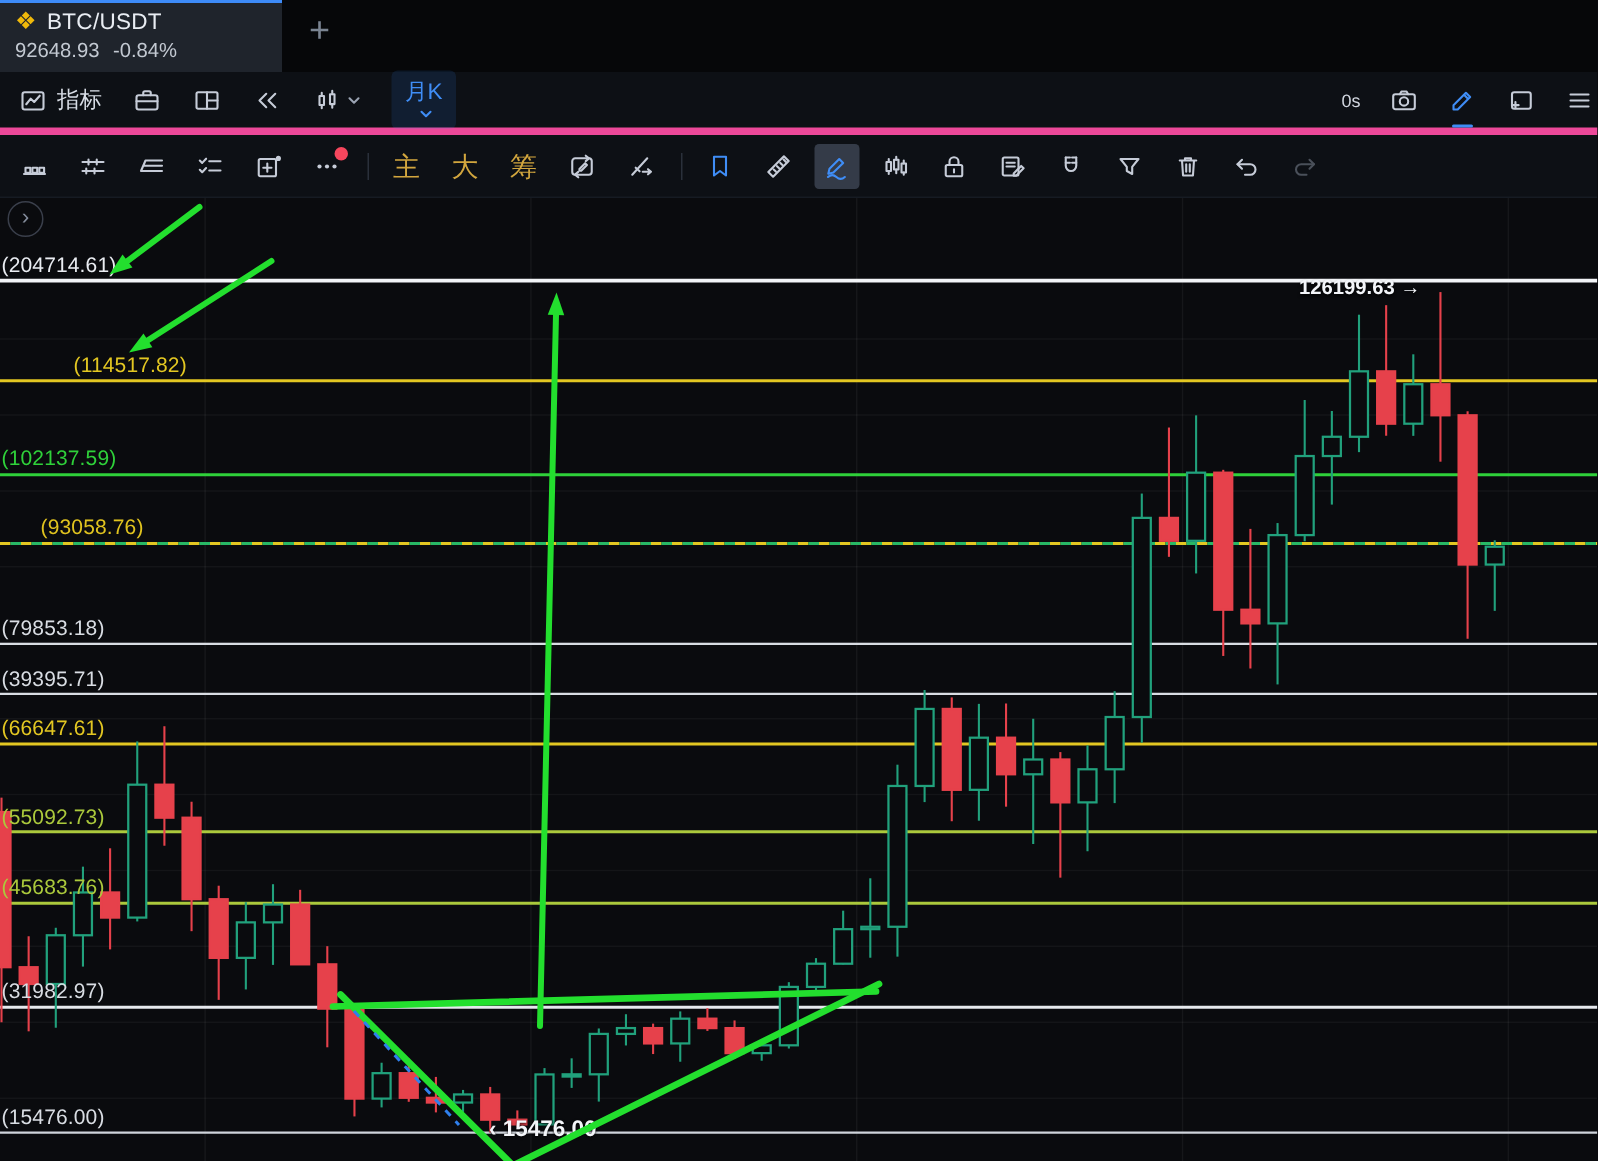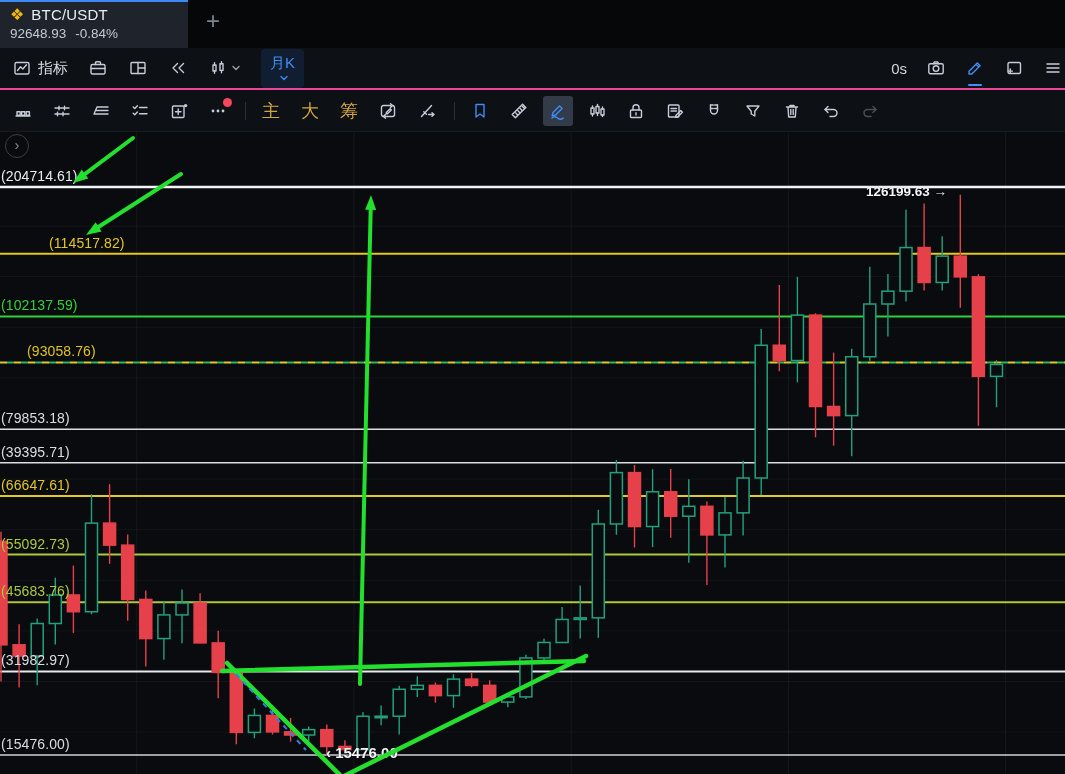--- a/index.html
+++ b/index.html
@@ -12,39 +12,39 @@
   .tab{width:188px;height:48px;box-sizing:border-box;background:#1f242c;border-top:2px solid #3d8bf8;
        padding:4px 8px 0 10px;}
   .tab-top{display:flex;align-items:center;gap:7px;}
   .logo{color:#f0b90b;font-size:16px;line-height:1;}
   .sym{font-size:15px;font-weight:500;color:#e9edf3;letter-spacing:.2px;}
   .tab-sub{margin-top:3px;font-size:13.5px;color:#c3c9d2;display:flex;gap:9px;}
   .plus-btn{margin-left:18px;margin-top:9px;font-size:24px;font-weight:300;color:#7a8492;line-height:1;}
 
   
   .toolbar{height:42px;background:#0d1015;display:flex;align-items:center;box-sizing:border-box;}
-  .row2{padding:0 8px 0 12px;border-bottom:2px solid #ec4899;}
+  .row2{padding:0 8px 0 12px;border-bottom:5px solid #ec4899;}
   .row3{padding:0 8px;border-bottom:1px solid #161b23;}
   .ic{width:20px;height:20px;display:block;}
   .ic *{fill:none;stroke:#c6ccd8;stroke-width:1.4;stroke-linecap:round;stroke-linejoin:round;}
   .ic .f{fill:#c6ccd8;stroke:none;}
   .ic.blue *{stroke:#3f8df6;}
   .ic.dim *{stroke:#4a505a;}
   .tb{display:flex;align-items:center;justify-content:center;height:30px;}
   .row2 .tb{margin-right:20px;}
   .ind-btn{gap:6px;font-size:15px;color:#d8dde6;}
   .chev{width:10px;height:10px;margin-left:3px;}
   .chev path{fill:none;stroke:#9aa3b2;stroke-width:1.4;stroke-linecap:round;stroke-linejoin:round;}
   .interval-active{color:#3f8df6;font-size:15px;font-weight:500;background:rgba(47,128,237,.13);
        border-radius:4px;padding:5px 9px;margin-right:4px;display:flex;align-items:center;flex-direction:column;}
   .interval-active .chev path{stroke:#3f8df6;}
   #intervals{display:flex;align-items:center;}
   .ivbtn{font-size:15px;font-weight:500;color:#d8dde6;margin:0 13px;}
   .right-group{margin-left:auto;display:flex;align-items:center;gap:19px;}
-  .timer{font-size:15px;color:#d0d5de;}
+  .timer{font-size:12px;color:#d0d5de;}
   .pencil-wrap{position:relative;}
   .pencil-wrap .u{position:absolute;left:3px;right:3px;bottom:-3px;height:2px;background:#3f8df6;border-radius:1px;}
   .cut{margin-right:-8px;}
 
   .row3 .tb{width:30px;margin-right:9px;border-radius:3px;}
   .zh{font-size:18px;color:#d2a63e;font-weight:500;width:30px;}
   .sep{width:1px;height:18px;background:#2a303b;margin:0 10px 0 3px;}
   .active-tool{background:#343b48;}
   .more-wrap{position:relative;}
   .reddot{position:absolute;top:2px;right:1px;width:9px;height:9px;border-radius:50%;background:#f6465d;}

